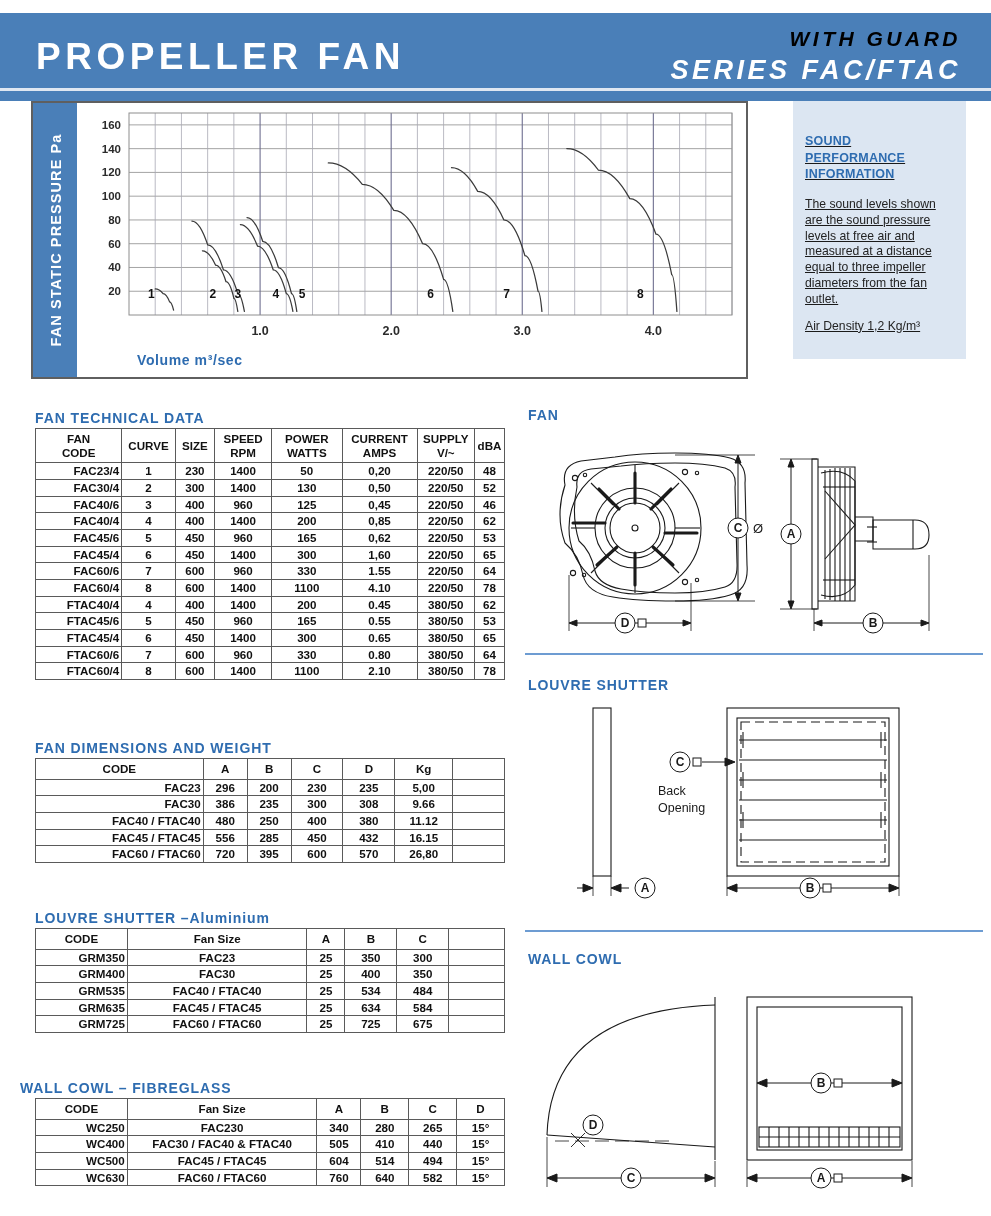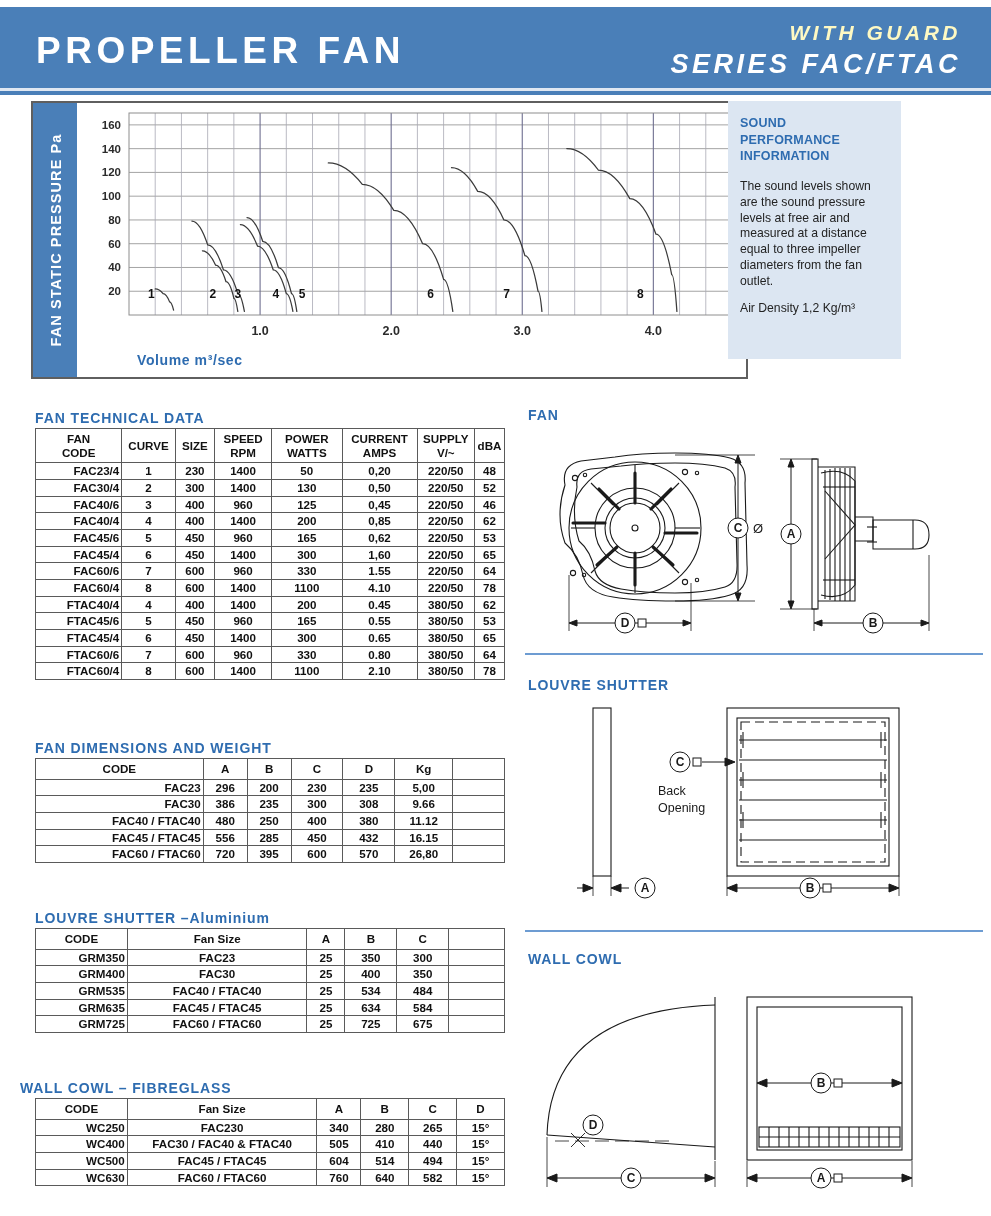--- a/index.html
+++ b/index.html
@@ -8,32 +8,32 @@
     width: 991px; height: 1216px;
     background: #ffffff;
     font-family: "Liberation Sans", sans-serif;
     color: #1a1a1a;
     overflow: hidden;
     position: relative;
   }
 
   
   .header {
-    position: absolute; left:0; top:7px; width:991px; height:88px;
+    position: absolute; left:0; top:13px; width:991px; height:88px;
     background: #4a7fb8;
     display:flex; align-items:center; justify-content:space-between;
   }
   .header-title {
     color:#ffffff; font-size:37px; font-weight:bold;
     letter-spacing:4.5px; margin-left:36px;
     font-family:"Liberation Sans", sans-serif;
   }
   .header-right { margin-right:30px; text-align:right; line-height:1.28; }
   .header-sub1 {
-    color:#fef9c3; font-size:21px; font-weight:bold; font-style:italic;
+    color:#000000; font-size:21px; font-weight:bold; font-style:italic;
     letter-spacing:3.5px;
   }
   .header-sub2 {
     color:#ffffff; font-size:27px; font-weight:bold; font-style:italic;
     letter-spacing:3.5px;
   }
   .header-underline {
     position:absolute; left:0; top:88px; width:991px; height:3px;
     background:#dfe7f1;
   }
@@ -49,22 +49,22 @@
   }
   .chart-ylabel-band span {
     color:#ffffff; font-size:14.5px; font-weight:bold; letter-spacing:1.1px;
     white-space:nowrap; transform:rotate(-90deg);
   }
   .chart-body { position:absolute; left:44px; top:0; right:0; bottom:0; }
   .chart-svg { position:absolute; left:0; top:0; }
 
   
   .sound-box {
-    position:absolute; left:728px; top:101px; width:173px; height:258px;
-    background:#dce6f2; padding:14px 10px 0 12px;
+    position:absolute; left:793px; top:101px; width:173px; height:258px;
+    background:#dce6f2; padding:32px 10px 0 12px;text-decoration:underline;
   }
   .sound-head { color:#2e6cb0; font-weight:bold; font-size:12.5px; line-height:1.33; letter-spacing:.2px;}
   .sound-text { color:#232323; font-size:12.2px; line-height:1.30; margin-top:14px; }
 
   
   .sec-title {
     position:absolute; color:#2e6cb0; font-weight:bold; font-size:14px;
     letter-spacing:.9px; white-space:nowrap;
   }
 

